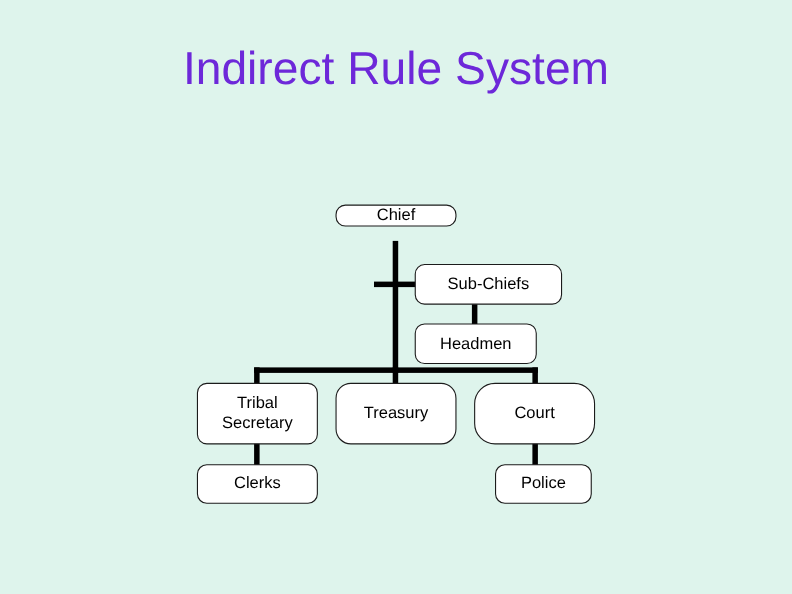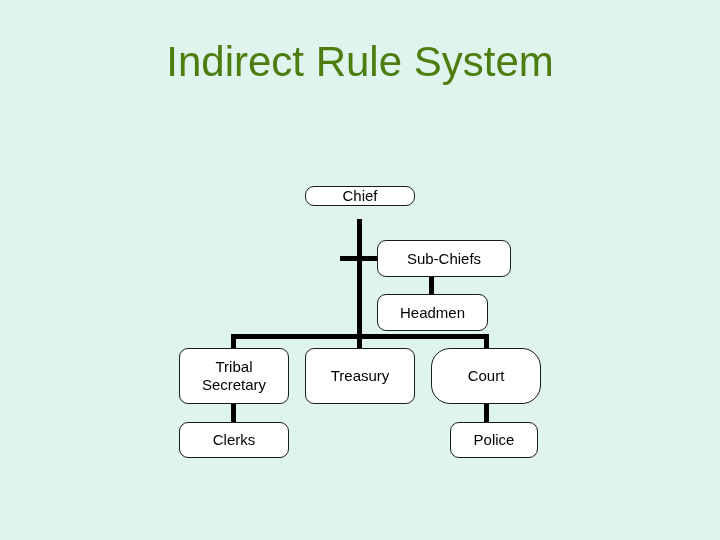--- a/index.html
+++ b/index.html
@@ -20,21 +20,21 @@
     background: #def4ec;
   }
   #slide-title {
     position: absolute;
     left: 0;
     top: 36px;
     width: 720px;
     text-align: center;
     font-size: 42px;
     font-weight: 400;
-    color: #4d7c0f;
+    color: #6d28d9;
     letter-spacing: 0px;
     line-height: 52px;
     white-space: nowrap;
   }
   #org-chart {
     position: absolute;
     left: 0;
     top: 0;
     width: 720px;
     height: 540px;
@@ -103,21 +103,21 @@
 
     <div class="node" style="left:377px; top:294px; width:111px; height:37px;">
       <span class="node-label">Headmen</span>
     </div>
 
     <div class="node" style="left:179px; top:348px; width:110px; height:56px;">
       <span class="node-label">Tribal
 Secretary</span>
     </div>
 
-    <div class="node" style="left:305px; top:348px; width:110px; height:56px;">
+    <div class="node" style="left:305px; top:348px; width:110px; height:56px;border-radius:14px;">
       <span class="node-label">Treasury</span>
     </div>
 
     <div class="node" style="left:431px; top:348px; width:110px; height:56px;border-radius:19px;">
       <span class="node-label">Court</span>
     </div>
 
     <div class="node" style="left:179px; top:422px; width:110px; height:36px;">
       <span class="node-label">Clerks</span>
     </div>

